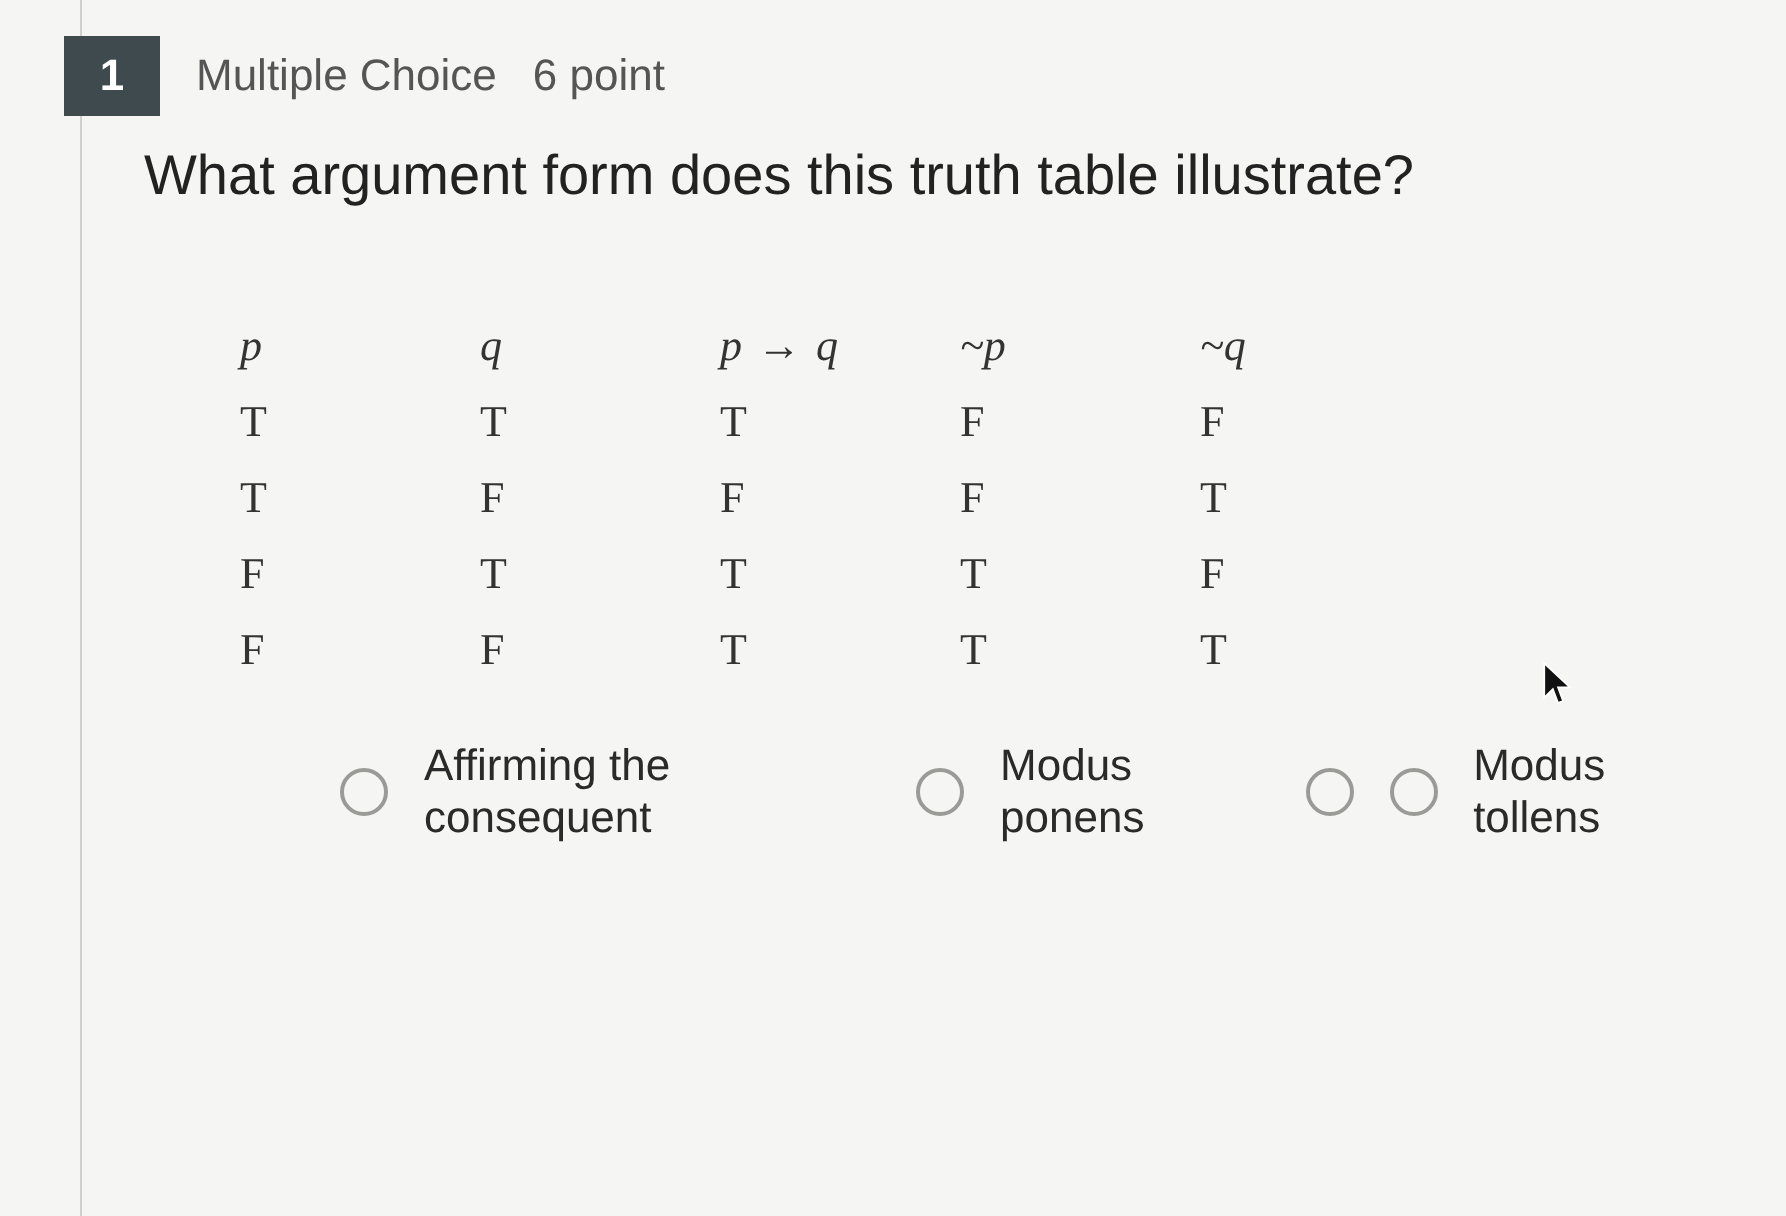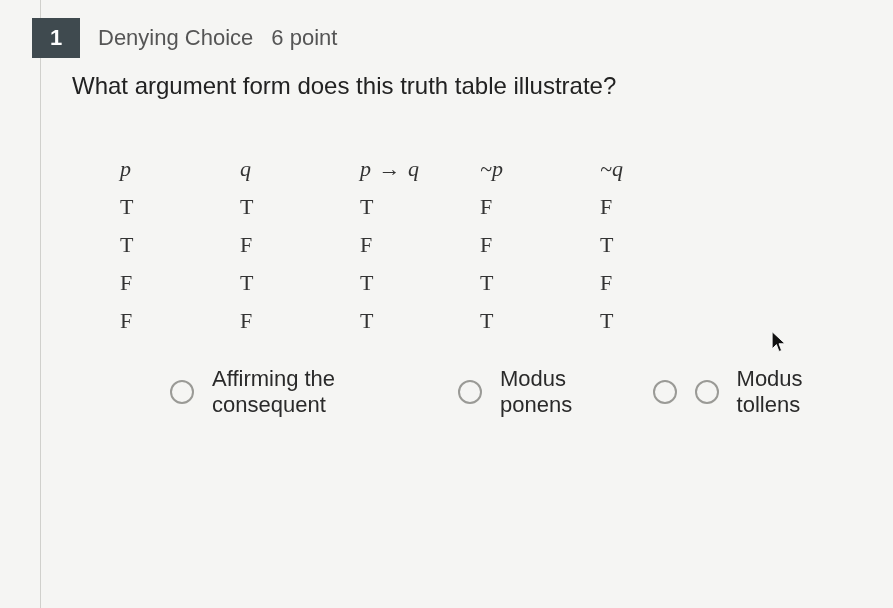--- a/index.html
+++ b/index.html
@@ -43,21 +43,21 @@
   }
   .qtype {
     font-size: 22px;
     color: #555;
   }
   .qpoints {
     font-size: 22px;
     color: #555;
   }
   .stem {
-    font-size: 24px;
+    font-size: 28px;
     color: #222;
     margin-top: 14px;
     margin-left: 12px;
     font-weight: 500;
   }
   .truth-table {
     margin-top: 50px;
     margin-left: 60px;
     border-collapse: collapse;
   }
@@ -112,21 +112,21 @@
 <body>
 
 <div class="left-rule"></div>
 
 <div class="page">
 
   <div class="header-row">
     <div class="qnum">
       <span>1</span>
     </div>
-    <span class="qtype">Denying Choice</span>
+    <span class="qtype">Multiple Choice</span>
     <span class="qpoints">6 point</span>
   </div>
 
   <div class="stem">What argument form does this truth table illustrate?</div>
 
   <table class="truth-table">
     <thead>
       <tr>
         <th class="italic">p</th>
         <th class="italic">q</th>

